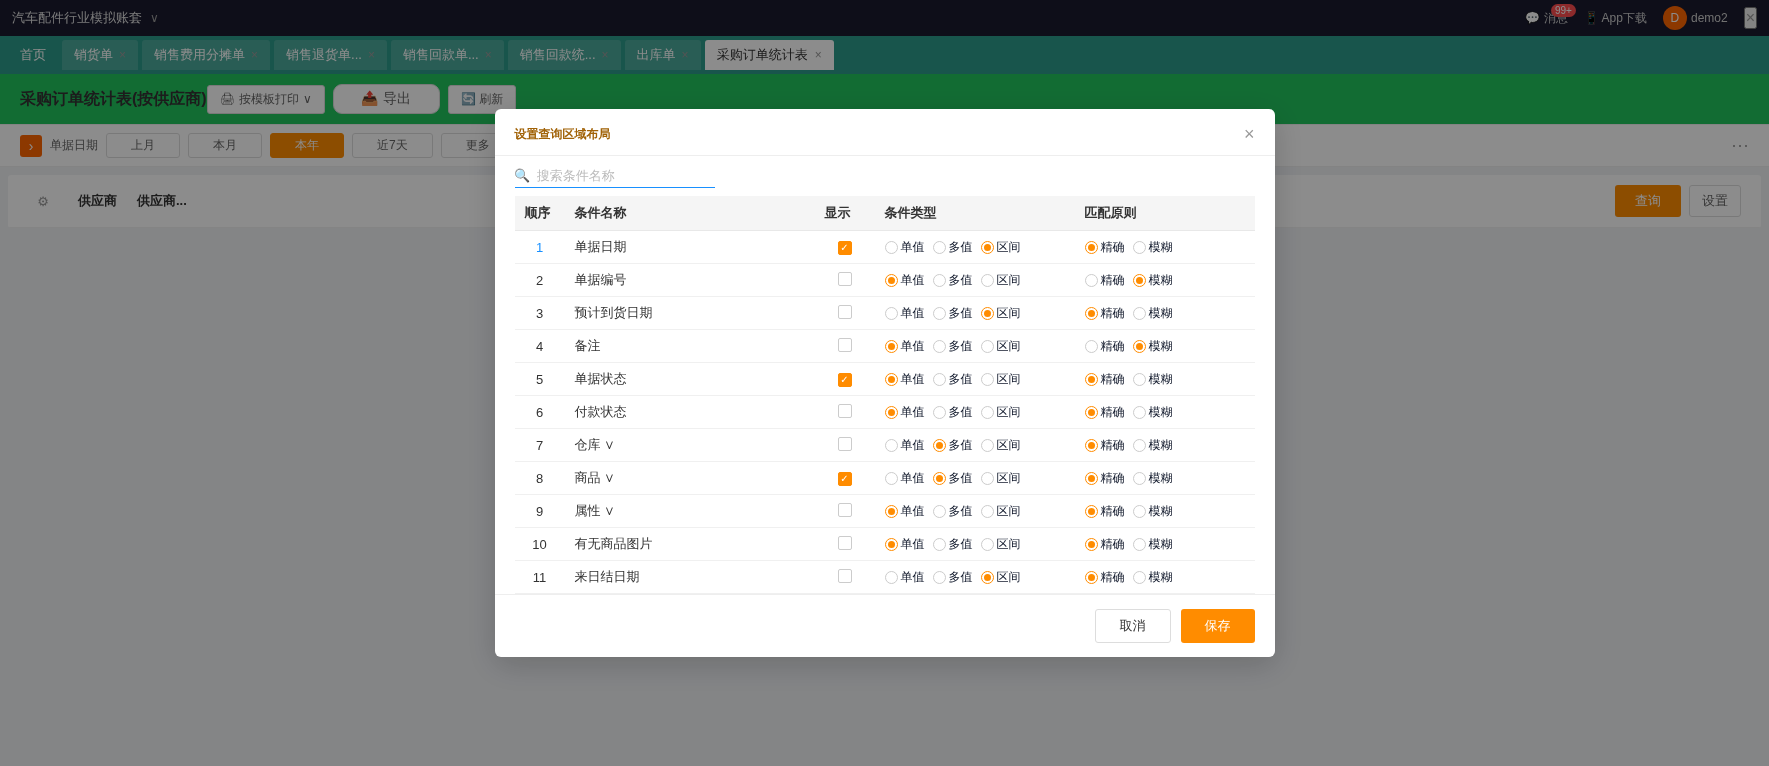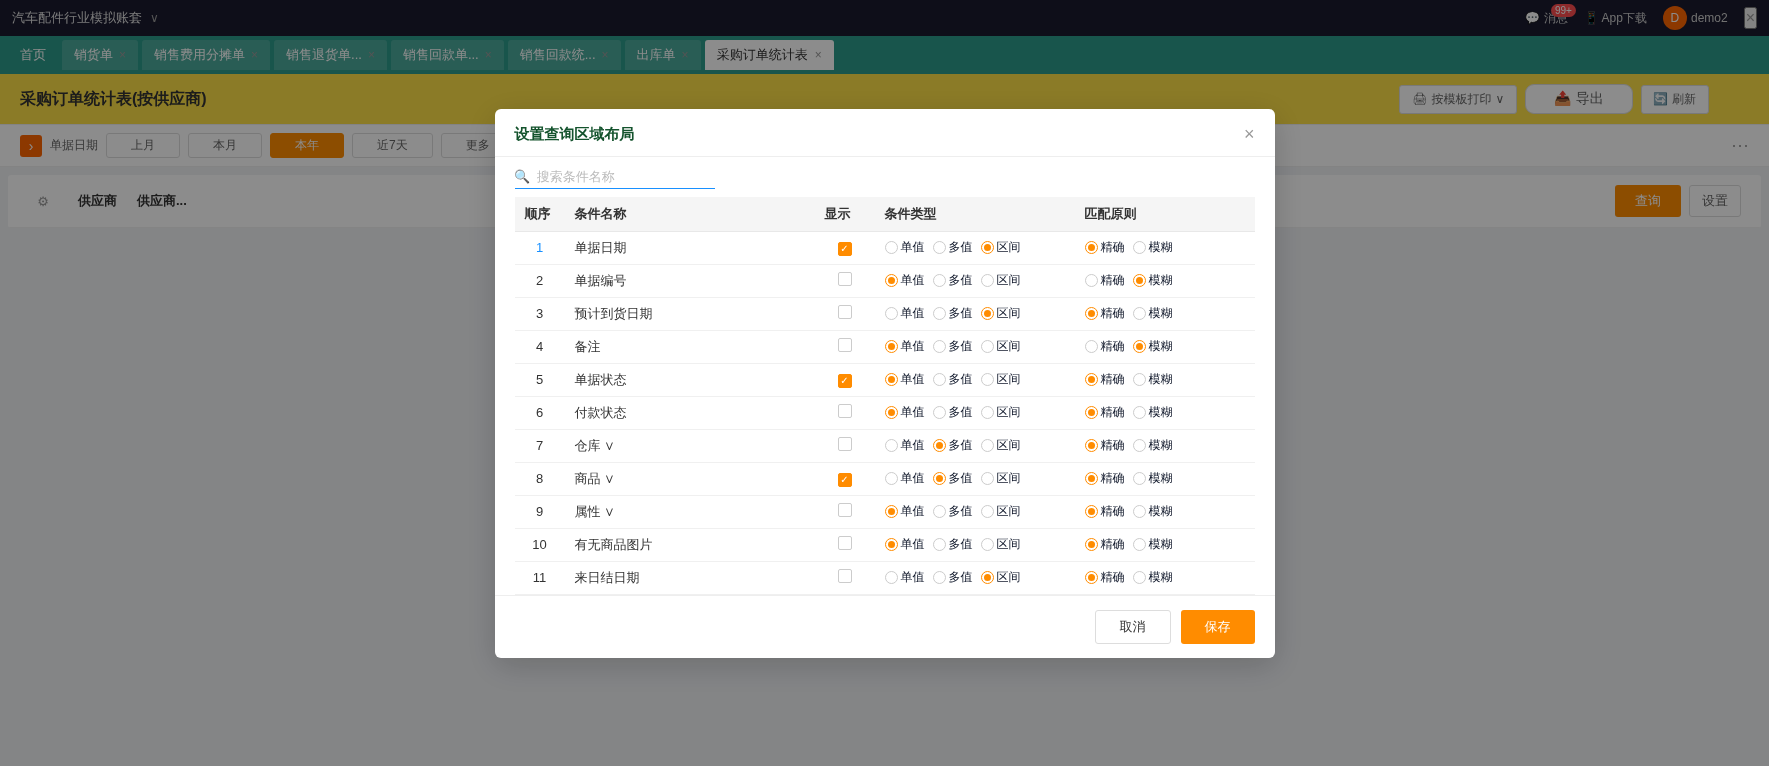--- a/index.html
+++ b/index.html
@@ -44,25 +44,24 @@
       align-items: center;
       gap: 6px;
       height: 30px;
     }
     .tab-item.active { background: white; color: #333; gap: 7px; }
     .tab-close { color: #999; font-size: 12px; }
     .tab-home { background: transparent; color: white; }
 
     
     .page-header {
-      background: #fde047;
+      background: #22c55e;
       padding: 10px 20px;
       display: flex;
       align-items: center;
-      justify-content: space-between;
       border-bottom: 1px solid #eee;
     }
     .page-title { font-size: 16px; font-weight: bold; color: #333; }
     .btn-print { border: 1px solid #ddd; background: white; padding: 5px 12px; border-radius: 3px; cursor: pointer; font-size: 12px; color: #666; display: flex; align-items: center; gap: 4px; }
     .btn-export { border: 1px solid #ddd; background: white; padding: 5px 28px; border-radius: 9px; cursor: pointer; font-size: 14px; color: #666; }
     .btn-refresh { border: 1px solid #ddd; background: white; padding: 5px 12px; border-radius: 3px; cursor: pointer; font-size: 12px; color: #666; }
 
     
     .filter-bar {
       background: white;
@@ -104,21 +103,21 @@
       flex-direction: column;
       box-shadow: 0 8px 32px rgba(0,0,0,0.18);
     }
     .modal-header {
       display: flex;
       align-items: center;
       justify-content: space-between;
       padding: 16px 20px 12px;
       border-bottom: 1px solid #eee;
     }
-    .modal-title { font-size: 15px; font-weight: bold; color: #14532d; }
+    .modal-title { font-size: 12px; font-weight: bold; color: #a16207; }
     .modal-close { background: none; border: none; font-size: 18px; color: #999; cursor: pointer; line-height: 1; }
 
     
     .modal-tabs {
       display: flex;
       padding: 0 20px;
       border-bottom: 1px solid #eee;
       gap: 0;
     }
     .modal-tab {

